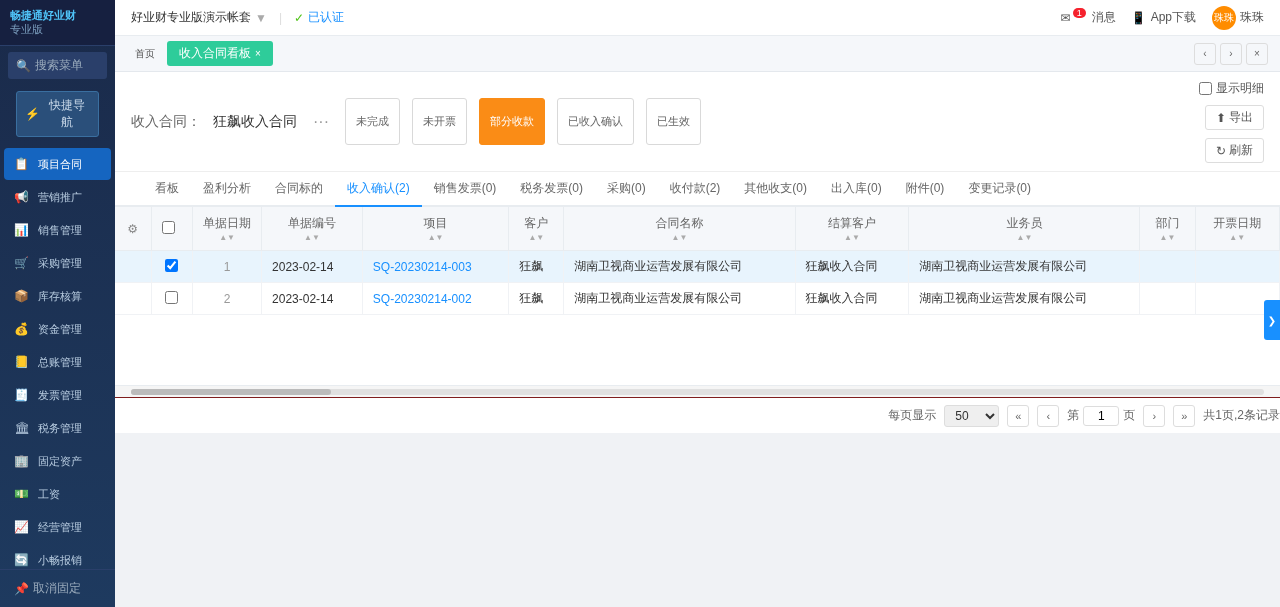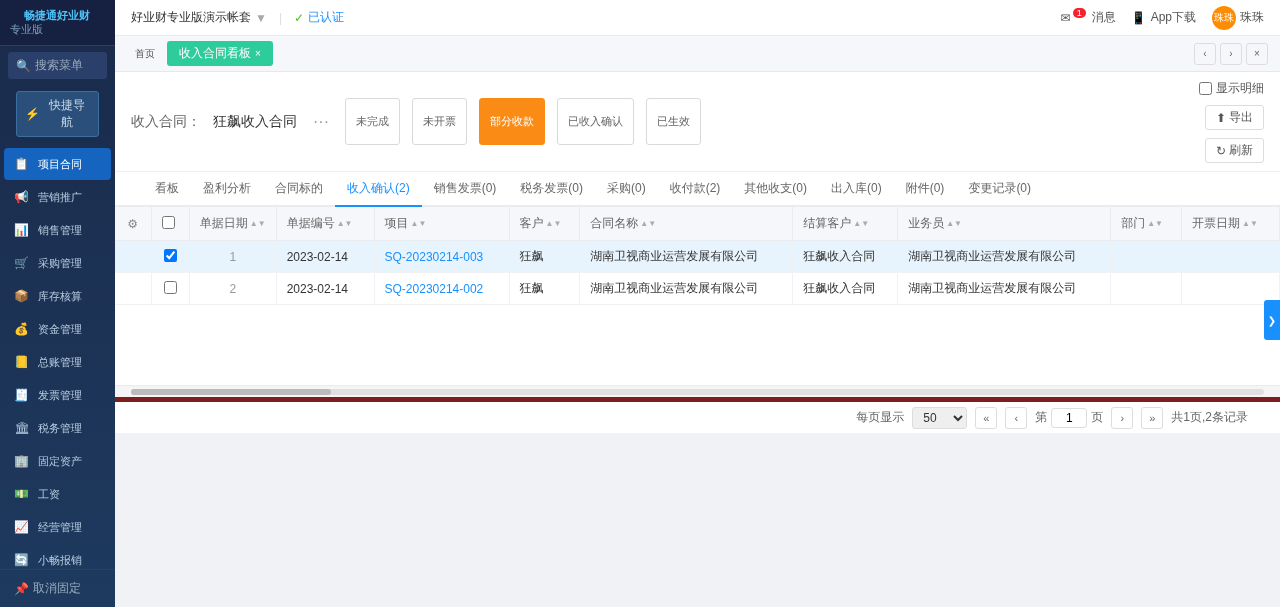--- a/index.html
+++ b/index.html
@@ -1,21 +1,21 @@
 <!DOCTYPE html>
 <html><head>
   <meta charset="utf-8">
   <style>
     * { box-sizing: border-box; margin: 0; padding: 0; font-family: 'Microsoft YaHei', Arial, sans-serif; font-size: 12px; }
     body { width: 1280px; height: 607px; overflow: hidden; display: flex; background: #f0f2f5; }
 
     
     .sidebar { width: 115px; background: linear-gradient(180deg, #1a2a4a 0%, #1e3a5f 100%); color: #c8d8e8; display: flex; flex-direction: column; flex-shrink: 0; height: 607px; overflow: hidden; }
     .sidebar-logo { padding: 8px 10px; background: #162040; display: flex; align-items: center; gap: 6px; border-bottom: 1px solid #2a3f6a; }
-    .sidebar-logo-text { color: #4fc3f7; font-size: 11px; font-weight: bold; line-height: 1.3; margin-left: 14px; }
+    .sidebar-logo-text { color: #4fc3f7; font-size: 11px; font-weight: bold; line-height: 1.3; }
     .sidebar-logo-sub { color: #7a9cbc; font-size: 11px; font-family: Liberation Serif, serif; }
     .sidebar-search-btn { background: #2a3f6a; border: none; color: #9ab; padding: 5px 8px; border-radius: 3px; width: 100%; cursor: pointer; display: flex; align-items: center; gap: 4px; font-size: 11px; }
     .sidebar-nav-btn { background: #2a4f7a; border: 1px solid #3a6fa0; color: #c8d8e8; padding: 5px 8px; border-radius: 3px; width: 100%; cursor: pointer; display: flex; align-items: center; gap: 4px; font-size: 11px; margin: 4px 8px; width: calc(100% - 16px); }
     .sidebar-item { padding: 8px 10px; cursor: pointer; display: flex; align-items: center; gap: 8px; color: #b8cce0; transition: background 0.2s; border-radius: 4px; margin: 1px 4px; }
     .sidebar-item.active { background: #1565c0; color: #fff; }
     .sidebar-item-icon { width: 16px; height: 16px; display: flex; align-items: center; justify-content: center; flex-shrink: 0; }
     .sidebar-item-label { font-size: 11px; }
     .sidebar-bottom { margin-top: auto; border-top: 1px solid #2a3f6a; padding: 6px; }
     .sidebar-bottom-btn { background: none; border: none; color: #9ab; padding: 4px 8px; cursor: pointer; display: flex; align-items: center; gap: 4px; font-size: 11px; width: 100%; }
 
@@ -58,39 +58,39 @@
     
     .subtabs { display: flex; padding: 0 28px; border-bottom: 2px solid #e8ecf0; flex-shrink: 0; background: #fff; }
     .subtab { padding: 8px 12px; cursor: pointer; color: #666; font-size: 12px; border-bottom: 2px solid transparent; margin-bottom: -2px; white-space: nowrap; }
     .subtab.active { color: #1890ff; border-bottom-color: #1890ff; }
 
     
     .table-area { flex: 1; overflow: auto; }
     .data-table { width: 100%; border-collapse: collapse; }
     .data-table th { background: #f5f7fa; color: #666; font-weight: normal; padding: 8px 10px; text-align: left; border-bottom: 1px solid #e8ecf0; border-right: 1px solid #e8ecf0; white-space: nowrap; font-size: 12px; cursor: pointer; }
     .data-table th:first-child { width: 36px; text-align: center; }
-    .data-table th .col-header { display: flex; align-items: center; gap: 2px; }
+    .data-table th .col-header { display: flex; align-items: center; gap: 2px; flex-direction: column; }
     .data-table td { padding: 7px 10px; border-bottom: 1px solid #f0f2f5; border-right: 1px solid #f0f2f5; color: #333; font-size: 12px; }
     .data-table tr.row-selected td { background: #e8f4fd; }
     .data-table td.row-num { text-align: center; color: #999; width: 36px; }
     .data-table td a { color: #1890ff; text-decoration: none; }
     .settings-icon { color: #888; cursor: pointer; }
     .cb-cell { text-align: center; }
     .sort-arrows { display: inline-flex; flex-direction: column; font-size: 8px; color: #aaa; line-height: 1; }
 
     
     .table-footer { background: #fffbee; border-top: 1px solid #e8ecf0; padding: 6px 16px; display: flex; align-items: center; flex-shrink: 0; }
 
     
     .scrollbar-area { height: 12px; background: #f5f5f5; border-top: 1px solid #e8ecf0; padding: 2px 16px; flex-shrink: 0; }
     .scrollbar-track { background: #e0e0e0; border-radius: 3px; height: 6px; position: relative; margin-top: 1px; }
     .scrollbar-thumb { background: #bbb; width: 200px; height: 6px; border-radius: 3px; position: absolute; left: 0; }
 
     
-    .pagination { height: 36px; background: #fff; border-top: 5px solid #7f1d1d; display: flex; align-items: center; justify-content: flex-end; padding: 0 32px; gap: 8px; flex-shrink: 0; }
+    .pagination { height: 36px; background: #fff; border-top: 1px solid #7f1d1d; display: flex; align-items: center; justify-content: flex-end; padding: 0 0; gap: 8px; flex-shrink: 0; }
     .pagination-label { color: #666; font-size: 12px; }
     .pagination-size-select { border: 1px solid #ddd; padding: 2px 6px; border-radius: 3px; font-size: 12px; color: #333; }
     .pagination-btn { border: 1px solid #ddd; background: #fff; color: #666; width: 22px; height: 22px; cursor: pointer; border-radius: 3px; font-size: 11px; display: flex; align-items: center; justify-content: center; }
     .pagination-btn:disabled { color: #ccc; cursor: not-allowed; }
     .pagination-info { color: #666; font-size: 12px; display: flex; align-items: center; gap: 4px; }
     .pagination-input { border: 1px solid #ddd; width: 36px; text-align: center; padding: 2px 4px; border-radius: 3px; font-size: 12px; }
     .table-container { position: relative; }
   </style>
 </head>
 <body>

